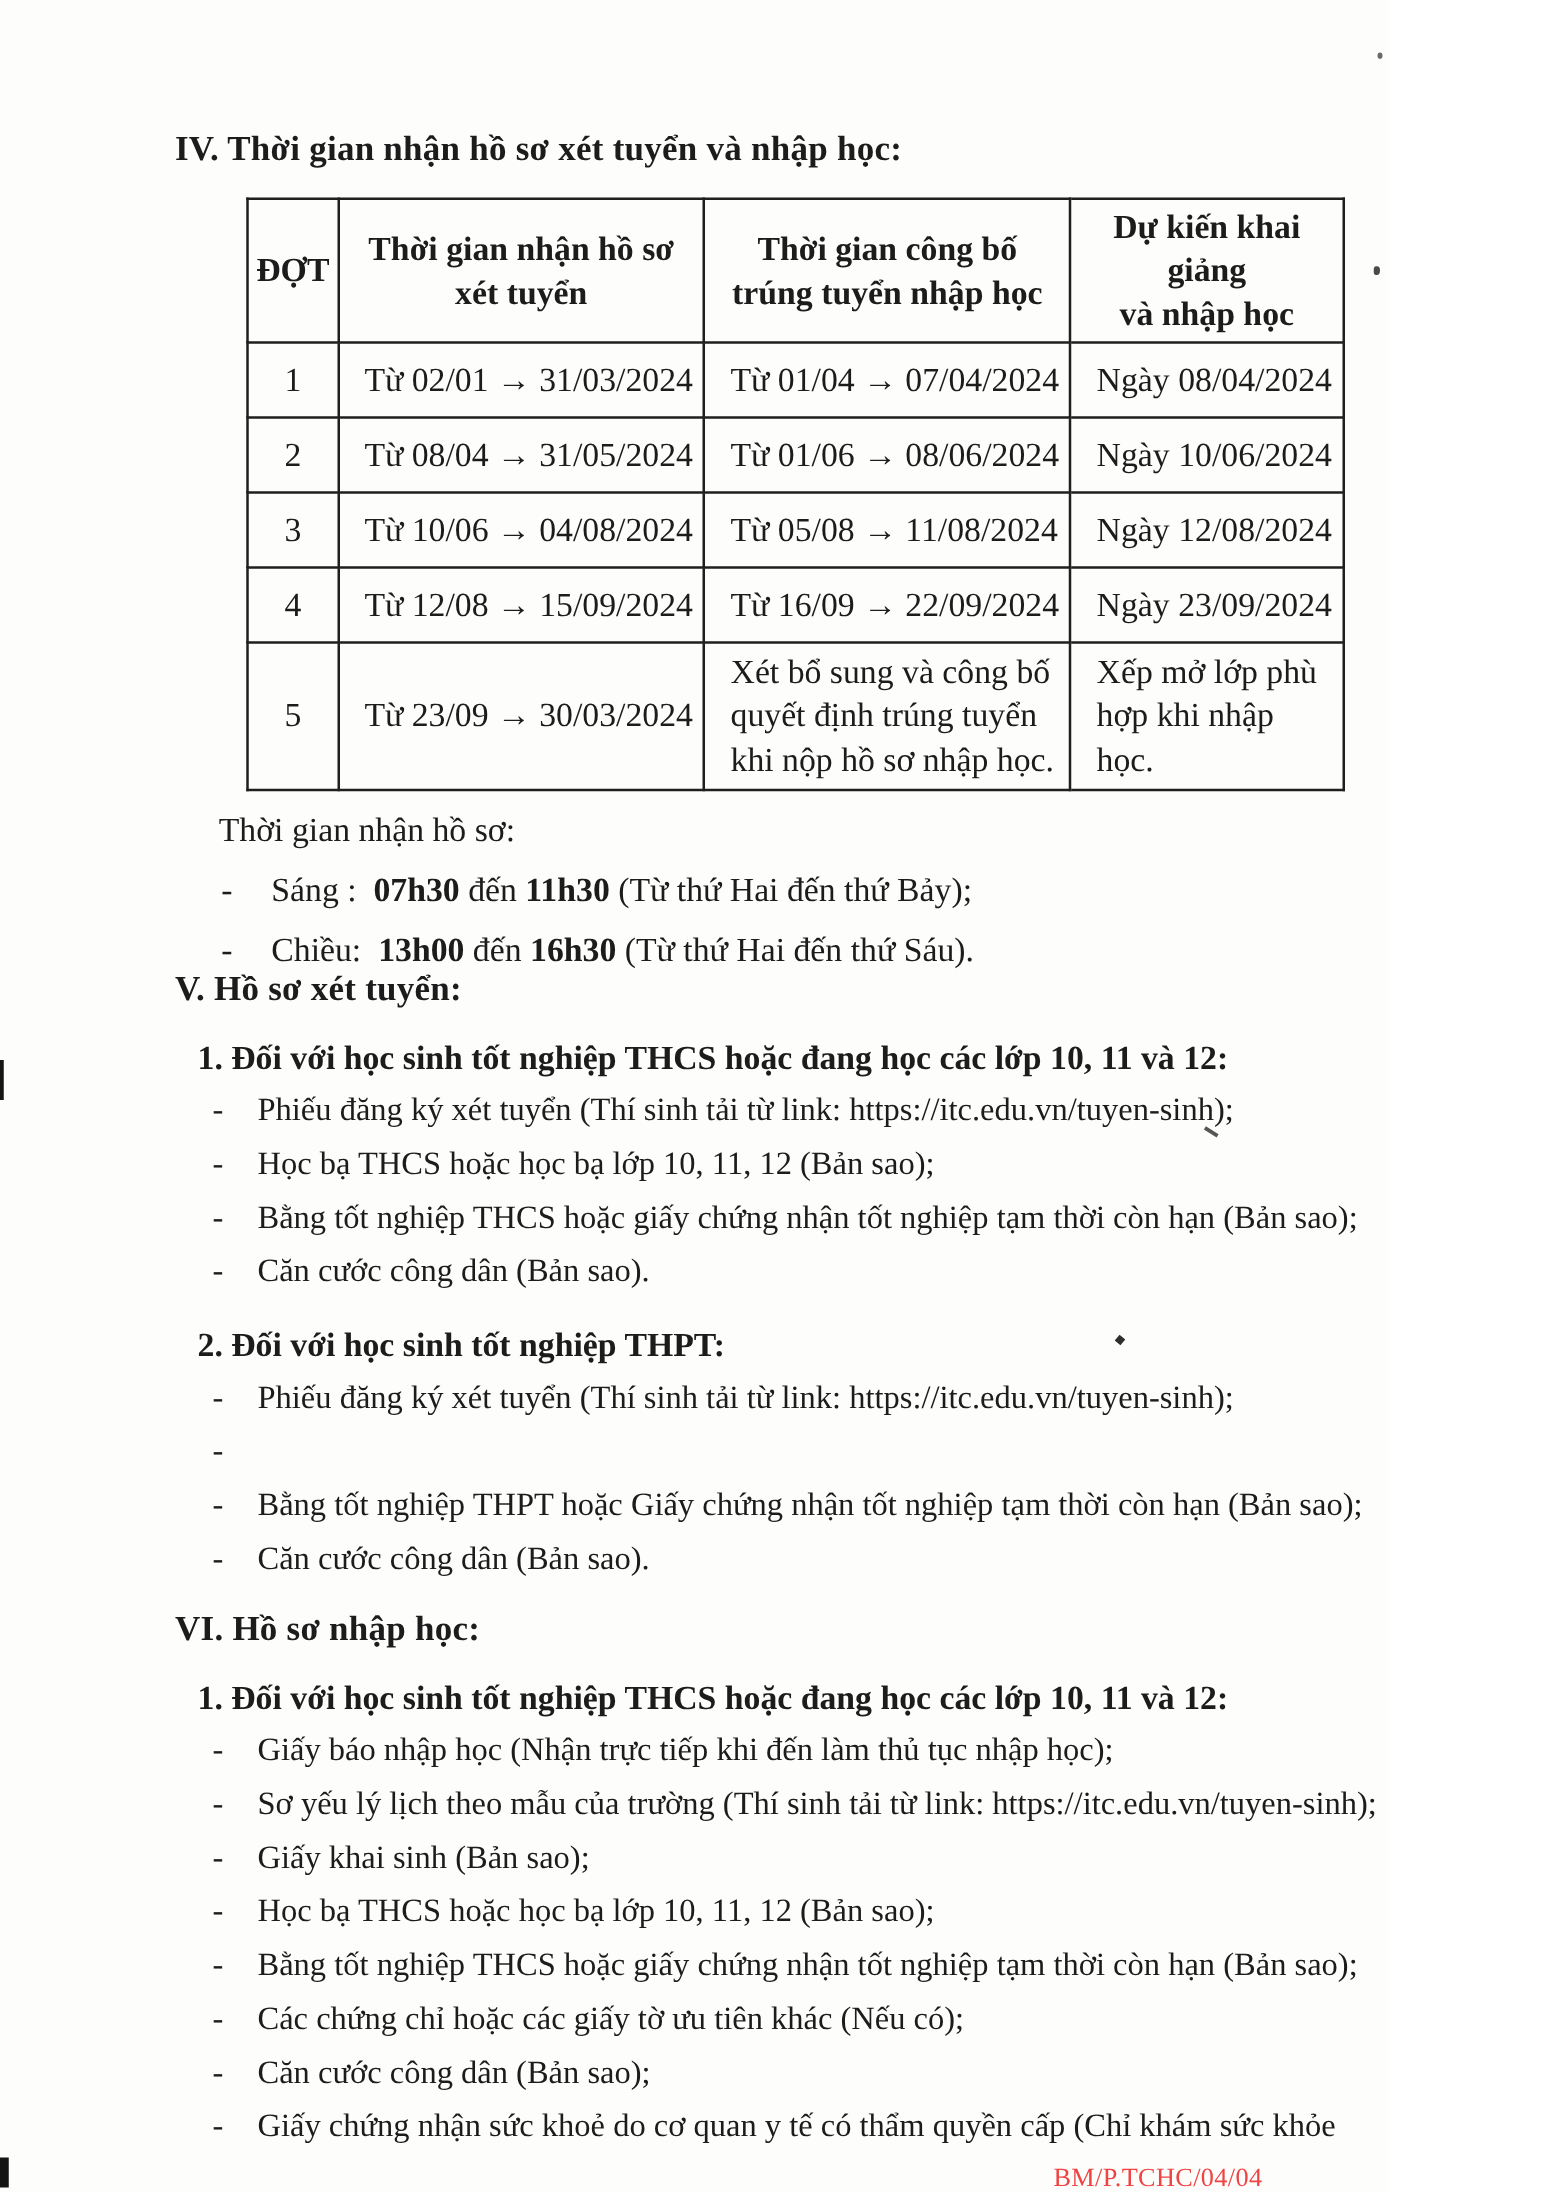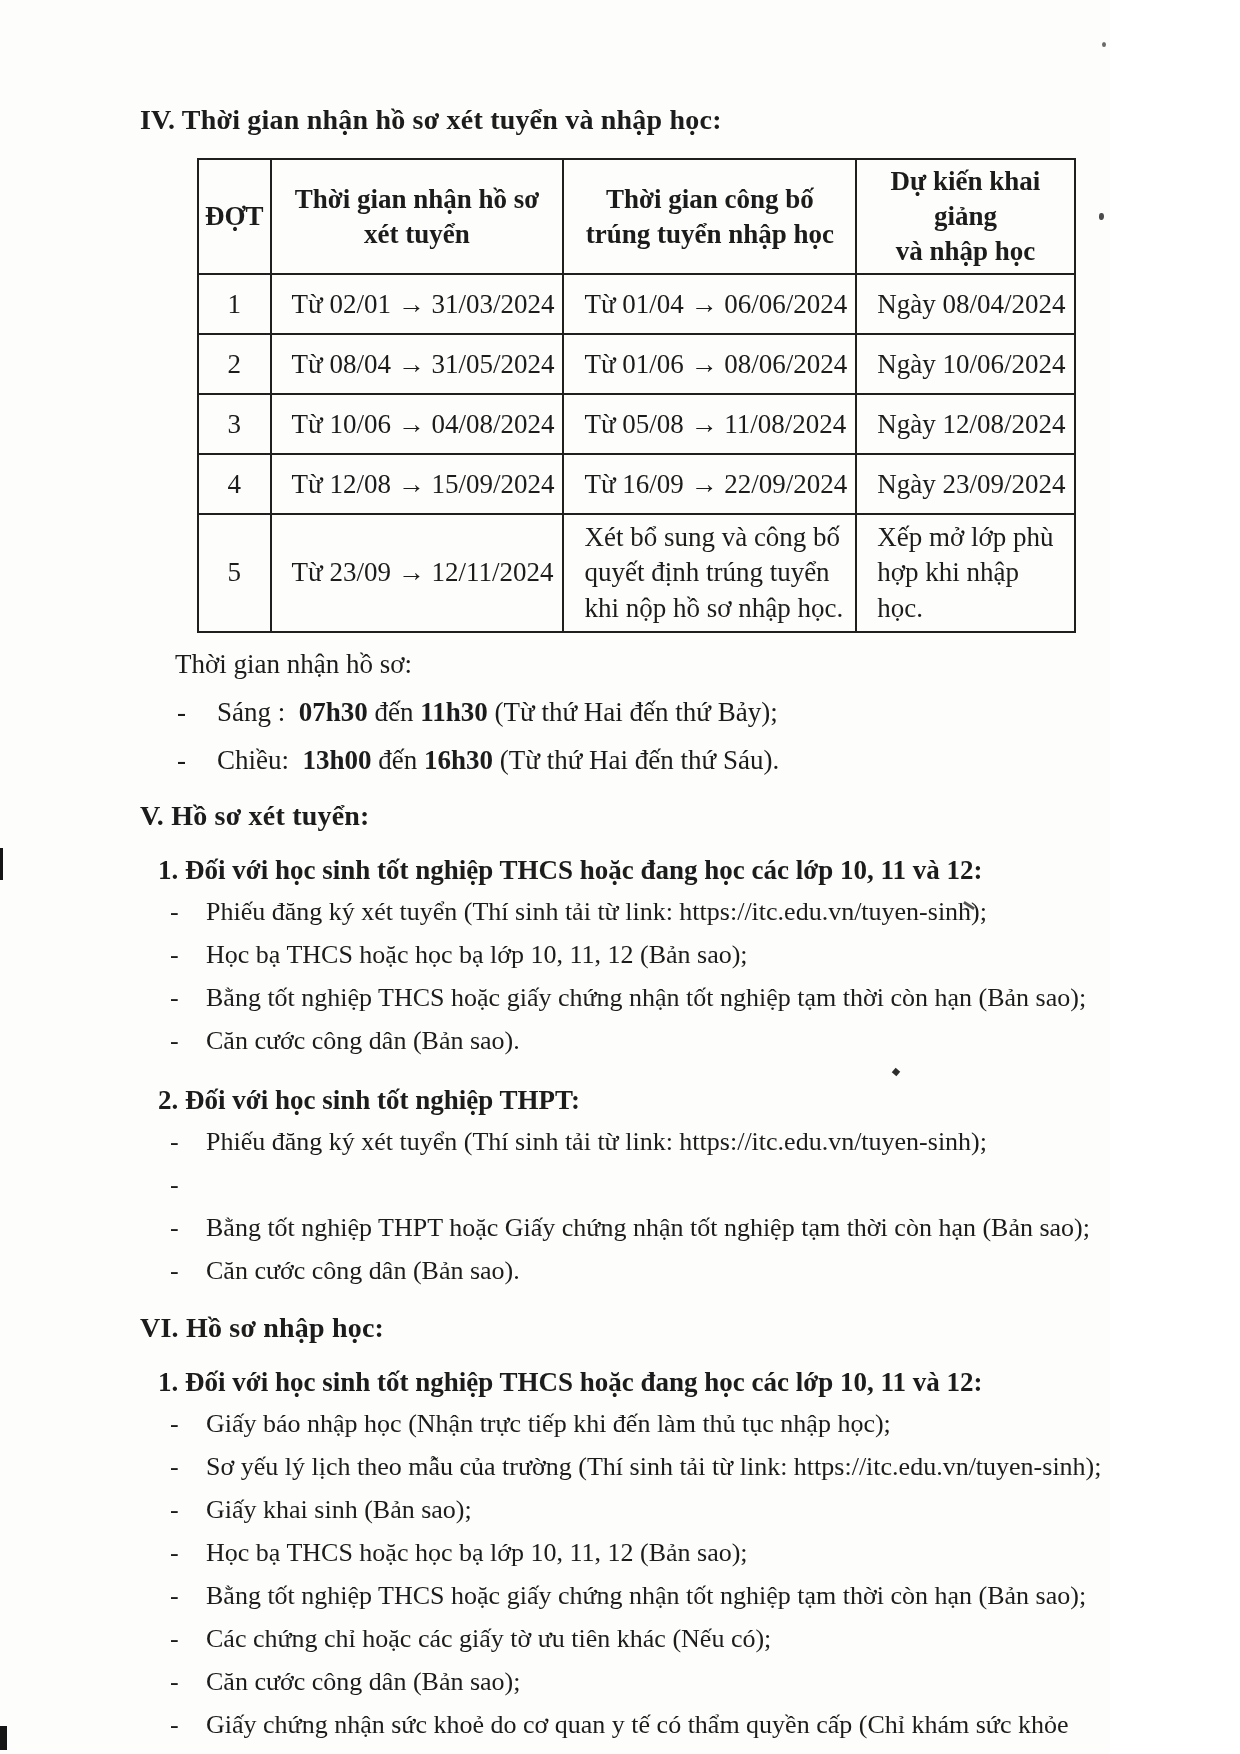--- a/index.html
+++ b/index.html
@@ -54,21 +54,21 @@
     display: flex; margin: 17px 0 0 37px; font-size: 27px; white-space: nowrap;
   }
   .time-line .dash { width: 40px; }
 
   .list-block { margin-top: 0; }
   .li {
     display: flex; font-size: 26px; line-height: 43px;
     margin-left: 30px; white-space: nowrap;
   }
   .li .dash { width: 36px; flex: 0 0 36px; }
-  .mt-v    { margin-top: 24px; }
+  .mt-v    { }
   .mt-sub  { margin-top: 23px; }
   .mt-items{ margin-top: 4px; }
   .mt-vi   { margin-top: 20px; }
 
   .footer-code {
     text-align: right; font-size: 21px; color: #ef4444;
     margin-top: 8px; letter-spacing: 0.3px;
   }
 
   
@@ -103,21 +103,21 @@
           <th>Thời gian công bố
 trúng tuyển nhập học</th>
           <th>Dự kiến khai giảng
 và nhập học</th>
         </tr>
       </thead>
       <tbody>
         <tr>
           <td class="center">1</td>
           <td class="nowrap">Từ 02/01 → 31/03/2024</td>
-          <td class="nowrap">Từ 01/04 → 06/06/2024</td>
+          <td class="nowrap">Từ 01/04 → 07/04/2024</td>
           <td class="nowrap">Ngày 08/04/2024</td>
         </tr>
         <tr>
           <td class="center">2</td>
           <td class="nowrap">Từ 08/04 → 31/05/2024</td>
           <td class="nowrap">Từ 01/06 → 08/06/2024</td>
           <td class="nowrap">Ngày 10/06/2024</td>
         </tr>
         <tr>
           <td class="center">3</td>
@@ -126,21 +126,21 @@
           <td class="nowrap">Ngày 12/08/2024</td>
         </tr>
         <tr>
           <td class="center">4</td>
           <td class="nowrap">Từ 12/08 → 15/09/2024</td>
           <td class="nowrap">Từ 16/09 → 22/09/2024</td>
           <td class="nowrap">Ngày 23/09/2024</td>
         </tr>
         <tr class="tall">
           <td class="center">5</td>
-          <td class="nowrap">Từ 23/09 → 12/11/2024</td>
+          <td class="nowrap">Từ 23/09 → 30/03/2024</td>
           <td>Xét bổ sung và công bố quyết định trúng tuyển khi nộp hồ sơ nhập học.</td>
           <td>Xếp mở lớp phù hợp khi nhập học.</td>
         </tr>
       </tbody>
     </table>
 
     <div class="note-heading">Thời gian nhận hồ sơ:</div>
 
     <div class="time-line">
       <span class="dash">-</span>

